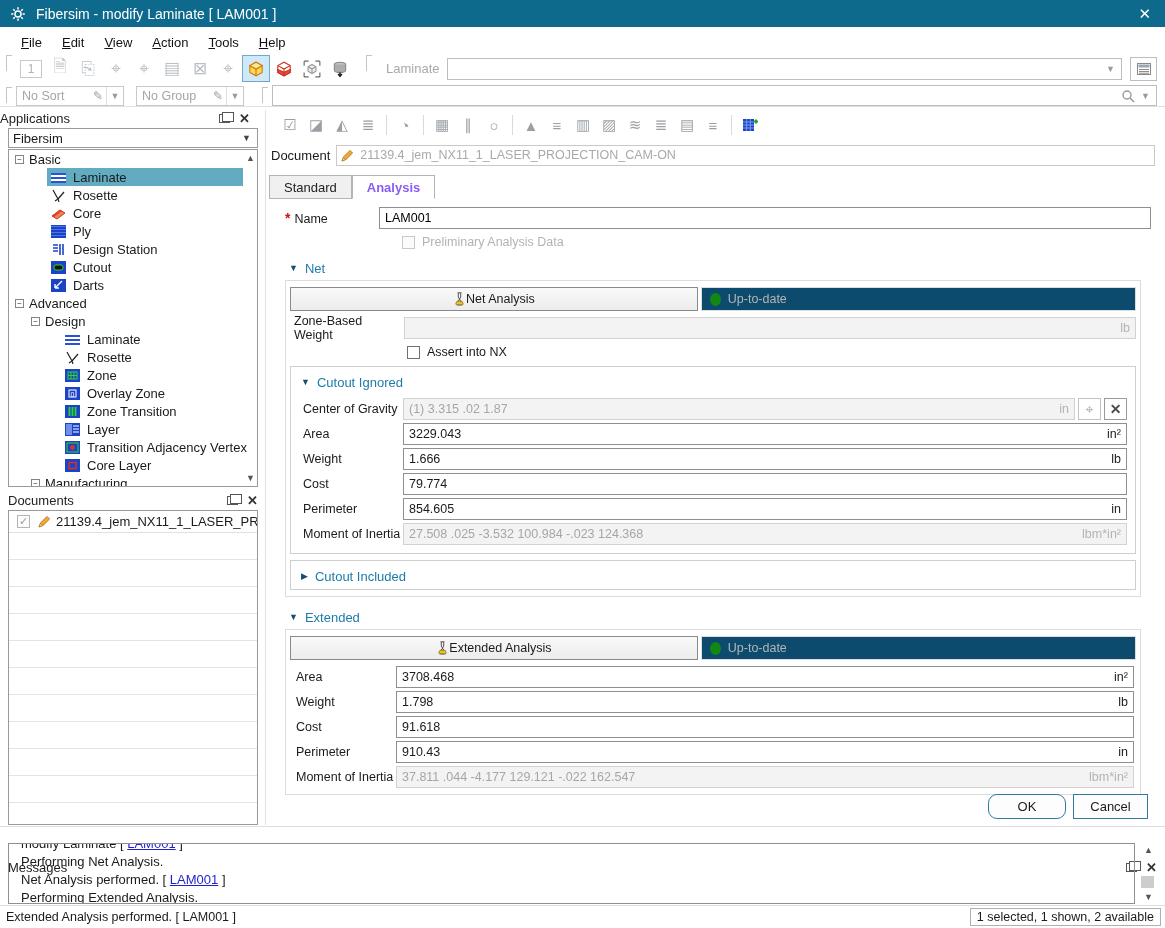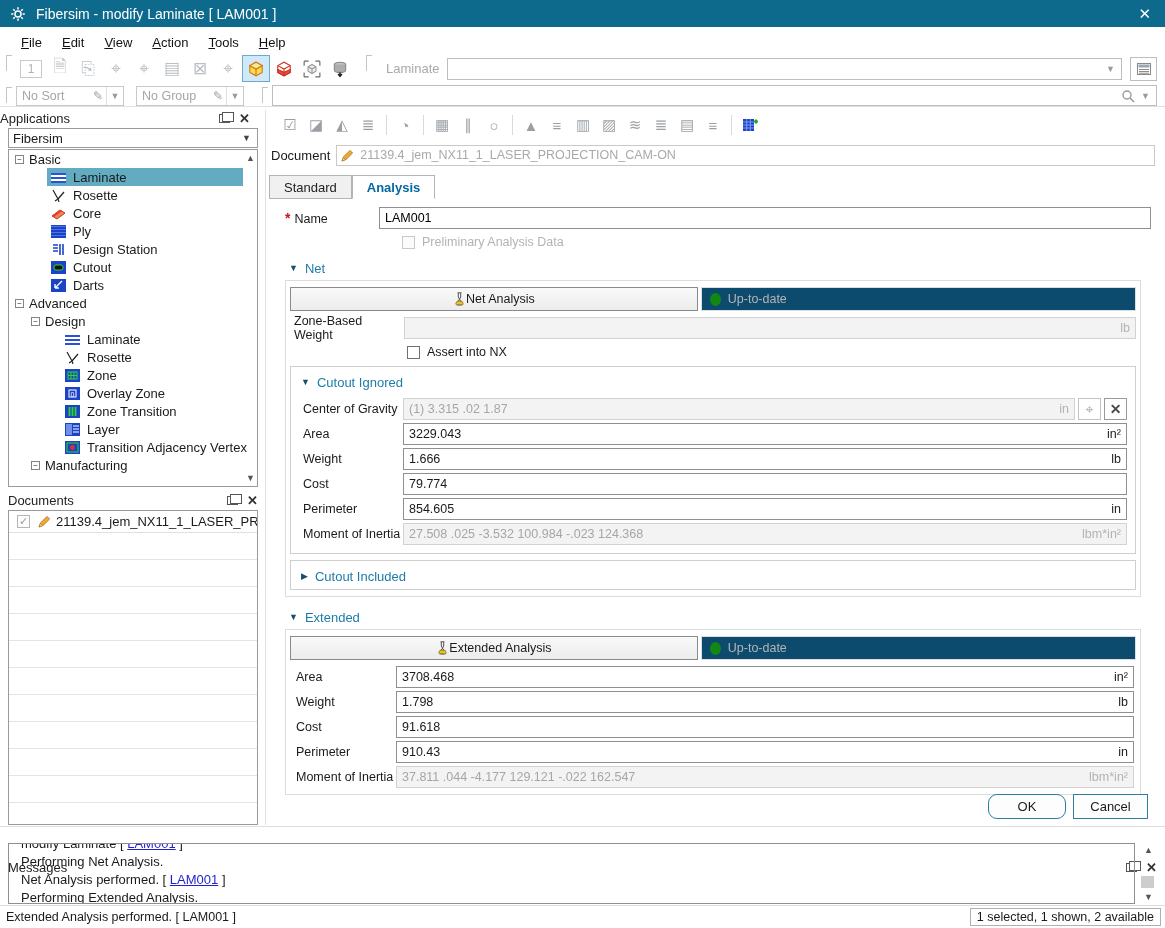--- a/index.html
+++ b/index.html
@@ -68,21 +68,21 @@
   .m-icon { width:26px; height:24px; display:flex; align-items:center; justify-content:center; color:#9aa0a6; font-size:15px; }
   .vsep { width:1px; height:20px; background:#dadada; margin:0 5px; }
   .doc-line { height:22px; display:flex; align-items:center; margin-top:4px; }
   .doc-line .lbl { font-size:13px; margin-left:2px; }
   .doc-field { flex:1; height:21px; border:1px solid #c9c9c9; margin-left:6px; margin-right:2px; display:flex; align-items:center; padding-left:4px; color:#a9a9a9; font-size:12.5px; white-space:nowrap; overflow:hidden; }
   .doc-field svg { margin-right:6px; flex:0 0 auto; }
 
   .tabs { display:flex; margin-top:9px; height:24px; }
   .tab { padding:0 14px; display:flex; align-items:center; font-size:13px; border:1px solid #b4b4b4; }
   .tab.inactive { background:#f0f0f0; color:#222; }
-  .tab.active { background:#fff; color:#0369a1; font-weight:bold; border-bottom-color:#fff; }
+  .tab.active { background:#fff; color:#8b5cf6; font-weight:bold; border-bottom-color:#fff; }
 
   .form { position:relative; padding-top:8px; }
   .frow { display:flex; align-items:center; height:22px; margin:0 9px 3px 0; }
   .flabel { width:110px; padding-left:20px; font-size:12.5px; flex:0 0 auto; }
   .ffield { flex:1; height:22px; border:1px solid #8f8f8f; background:#fff; display:flex; align-items:center; padding:0 5px; font-size:12.5px; }
   .ffield .unit { margin-left:auto; color:#222; }
   .ffield.dis { background:#f3f3f3; border-color:#d2d2d2; color:#a6a6a6; }
   .ffield.dis .unit { color:#b3b3b3; }
   .ffield input { flex:1; border:none; outline:none; background:transparent; font:12.5px "Liberation Sans",sans-serif; }
   .req { color:#cc1122; font-weight:bold; margin-right:4px; font-size:14px; }
@@ -379,20 +379,29 @@
       </div>
     <div class="trow">
         <span class="ind" style="width:56px"></span>
       <span class="ticon i-blue">
           <svg class="ticon-svg" width="15" height="13" viewBox="0 0 15 13">
             <rect x="2" y="2" width="11" height="9" fill="none" stroke="#2ad82a"></rect>
             <circle cx="7.5" cy="6.5" r="2.4" fill="#e03020"></circle>
           </svg>
         </span>
       <span>Transition Adjacency Vertex</span>
+      </div>
+    <div class="trow">
+        <span class="ind" style="width:56px"></span>
+      <span class="ticon i-blue">
+          <svg class="ticon-svg" width="15" height="13" viewBox="0 0 15 13">
+            <rect x="4" y="3.5" width="7" height="6" fill="none" stroke="#e03020" stroke-width="1.4"></rect>
+          </svg>
+        </span>
+      <span>Core Layer</span>
       </div>
     <div class="trow">
         <span class="ind" style="width:22px"></span>
         <span class="exp">−</span>
         <span>Manufacturing</span>
       </div>
     <span class="tree-scroll-up">▲</span>
     <span class="tree-scroll-dn">▼</span>
   </div>
 

